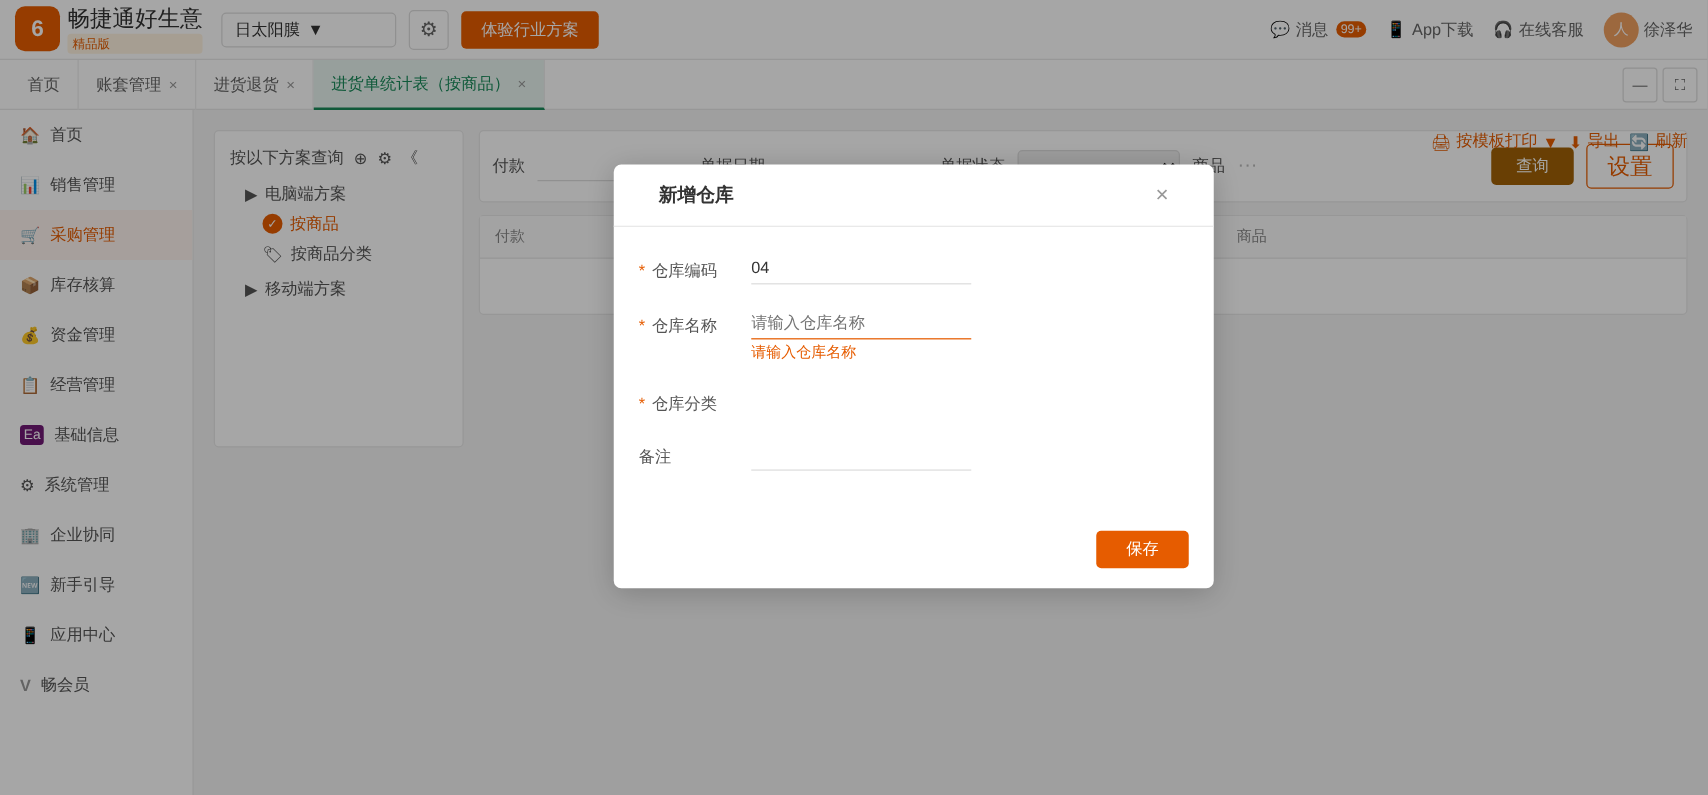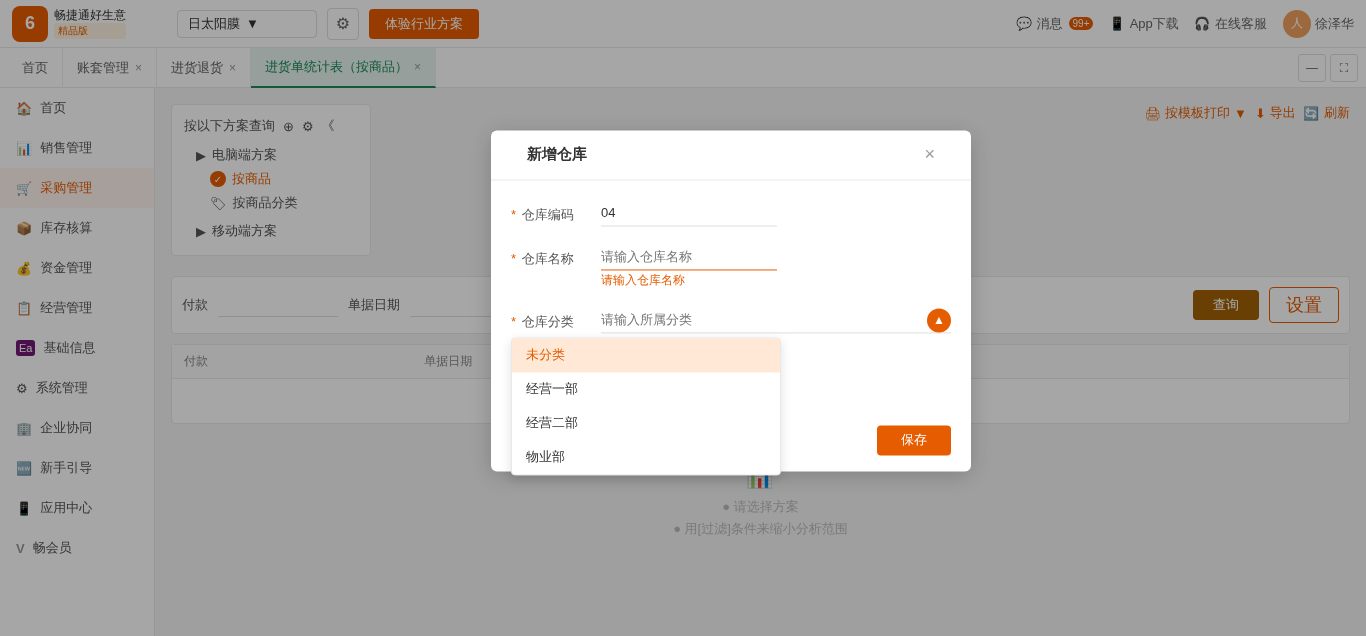--- a/index.html
+++ b/index.html
@@ -21,21 +21,21 @@
       gap: 6px;
       width: 155px;
     }
     .logo-icon {
       width: 36px; height: 36px;
       background: #e65c00;
       border-radius: 8px;
       display: flex; align-items: center; justify-content: center;
       color: #fff; font-size: 18px; font-weight: bold;
     }
-    .logo-text { font-size: 12px; color: #333; line-height: 1.3; }
+    .logo-text { font-size: 18px; color: #333; line-height: 1.3; }
     .logo-badge { font-size: 10px; color: #e65c00; background: #fff3e0; padding: 1px 4px; border-radius: 3px; }
     .store-selector {
       display: flex; align-items: center; gap: 6px;
       padding: 4px 10px;
       border: 1px solid #ddd;
       border-radius: 4px;
       cursor: pointer;
       font-size: 13px;
       color: #333;
       min-width: 140px;
@@ -494,21 +494,21 @@
       <div class="action-link">
         <span>⬇</span>
         <span>导出</span>
       </div>
       <div class="action-link">
         <span>🔄</span>
         <span>刷新</span>
       </div>
     </div>
 
-    <div style="display:flex; gap:12px;flex-direction:column;">
+    <div style="display:flex; gap:12px;">
       <div class="filter-section" style="width:200px; flex-shrink:0;">
         <div class="filter-header">
           <span>按以下方案查询</span>
           <span style="cursor:pointer;">⊕</span>
           <span style="cursor:pointer;">⚙</span>
           <span style="cursor:pointer;">《</span>
         </div>
         <div class="scheme-tree">
           <div class="scheme-item">
             <span>▶</span>
@@ -598,31 +598,20 @@
         <input class="form-input error" type="text" placeholder="请输入仓库名称" style="">
         <div class="error-msg">请输入仓库名称</div>
       </div>
     </div>
 
     <div class="form-row">
       <div class="form-label">
         <span class="required">*</span>
         <span>仓库分类</span>
       </div>
-      <div class="form-input-wrapper dropdown-wrapper" style="position:relative;">
-        <input class="dropdown-input" type="text" placeholder="请输入所属分类" style="">
-        <div class="dropdown-arrow">▲</div>
-        
-        <div class="dropdown-list">
-          <div class="dropdown-option selected">未分类</div>
-          <div class="dropdown-option">经营一部</div>
-          <div class="dropdown-option">经营二部</div>
-          <div class="dropdown-option">物业部</div>
-        </div>
-      </div>
     </div>
 
     <div class="form-row">
       <div class="form-label">备注</div>
       <div class="form-input-wrapper">
         <input class="form-input" type="text" style="">
       </div>
     </div>
   </div>
   <div class="modal-footer">

